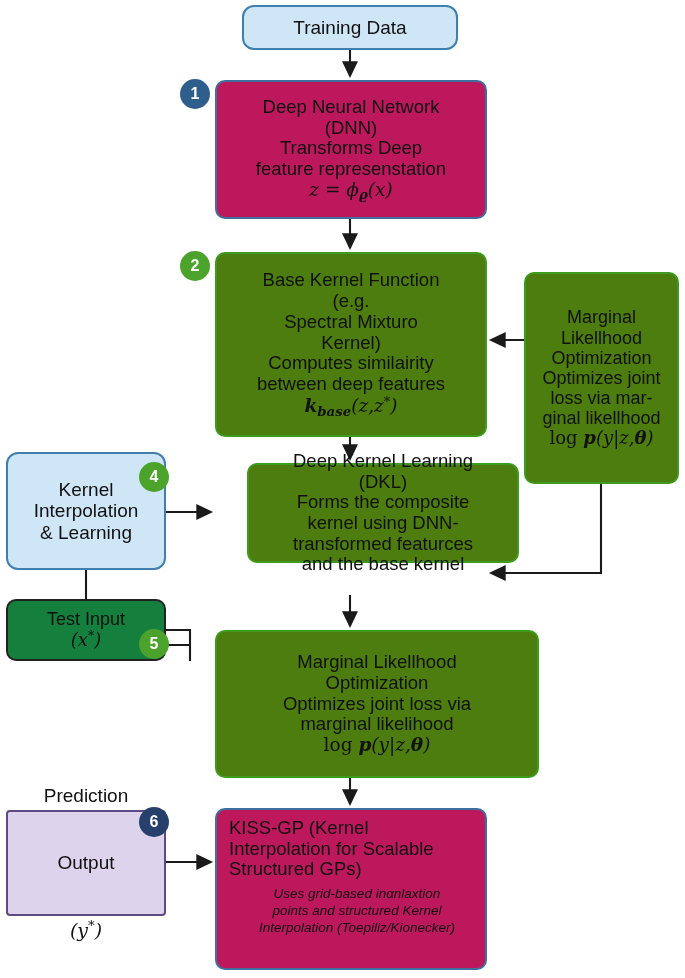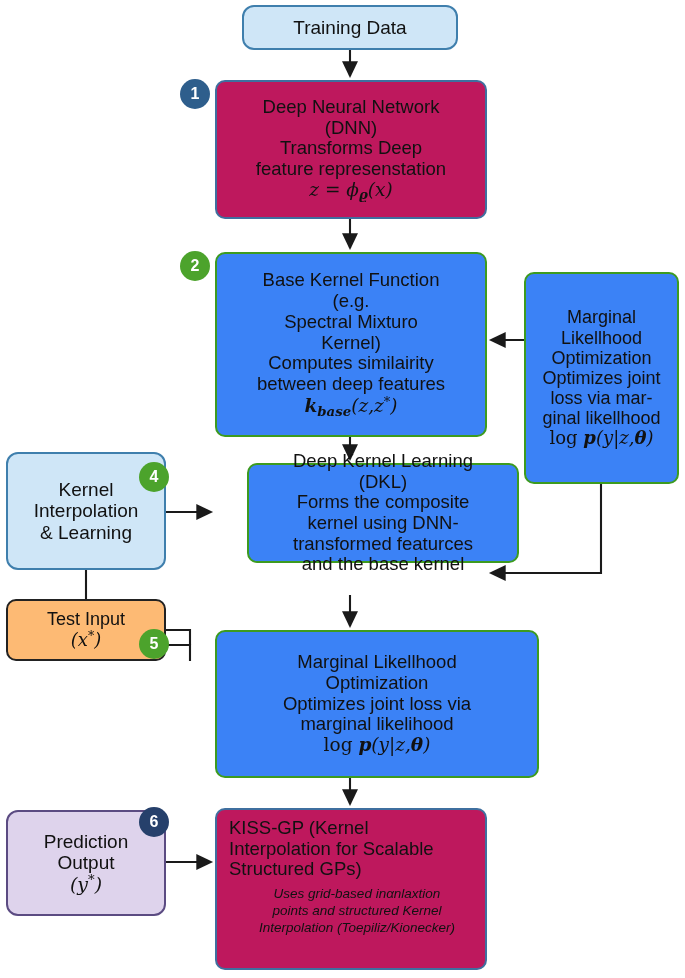--- a/index.html
+++ b/index.html
@@ -15,23 +15,23 @@
     position:absolute;box-sizing:border-box;
     display:flex;flex-direction:column;align-items:center;justify-content:center;
     text-align:center;background:#ffffff;
     border:2px solid #1f4e79;border-radius:10px;
     line-height:1.12;
   }
   .node .ln{display:block;white-space:nowrap;}
 
   .blue-fill{background:#cfe6f7;border:2px solid #3f7fad;}
   .purple-fill{background:#ded3ec;border:2px solid #5b4b82;}
-  .green-edge{border:2px solid #3d9b1f;background:#3b82f6;}
+  .green-edge{border:2px solid #3d9b1f;background:#4d7c0f;}
   .blue-edge{border:2px solid #3f6f9f;background:#be185d;}
-  .dark-edge{border:2px solid #222222;background:#fdba74;justify-content:center;}
+  .dark-edge{border:2px solid #222222;background:#15803d;justify-content:center;}
 
   .badge{
     position:absolute;width:30px;height:30px;border-radius:50%;
     display:flex;align-items:center;justify-content:center;
     color:#ffffff;font-size:16px;font-weight:bold;z-index:20;
     font-family:"Liberation Sans","DejaVu Sans",sans-serif;
   }
   .badge-blue{background:#2e5e8c;}
   .badge-green{background:#4ca32c;}
   .badge-navy{background:#26406b;}
@@ -45,21 +45,21 @@
   #n-training{left:242px;top:5px;width:216px;height:45px;font-size:19px;border-radius:12px;}
   #n-dnn{left:215px;top:80px;width:272px;height:139px;font-size:18.5px;}
   #n-base{left:215px;top:252px;width:272px;height:185px;font-size:18.5px;}
   #n-mlo-right{left:524px;top:272px;width:155px;height:212px;font-size:18px;}
   #n-dkl{left:215px;top:463px;width:272px;height:100px;font-size:18.5px;margin-left:32px;}
   #n-kernel-constr{left:6px;top:452px;width:160px;height:118px;font-size:19px;border-radius:12px;}
   #n-test-input{left:6px;top:599px;width:160px;height:62px;font-size:18px;}
   #n-mlo-main{left:215px;top:630px;width:324px;height:148px;font-size:18.5px;}
   #n-kiss{left:215px;top:808px;width:272px;height:162px;font-size:18.5px;
           align-items:stretch;justify-content:flex-start;padding:8px 0 6px 12px;}
-  #n-prediction{left:6px;top:810px;width:160px;height:106px;font-size:19px;border-radius:12px;}
+  #n-prediction{left:6px;top:810px;width:160px;height:106px;font-size:19px;border-radius:4px;gap:46px;}
 
   #n-kiss .title-block{text-align:left;}
   #n-kiss .sub-block{font-size:13.5px;text-align:center;margin-top:6px;line-height:1.24;font-style:italic;}
 
   .badge-1{left:180px;top:79px;}
   .badge-2{left:180px;top:251px;}
   .badge-4{left:139px;top:462px;}
   .badge-5{left:139px;top:629px;}
   .badge-6{left:139px;top:807px;}
 </style>

